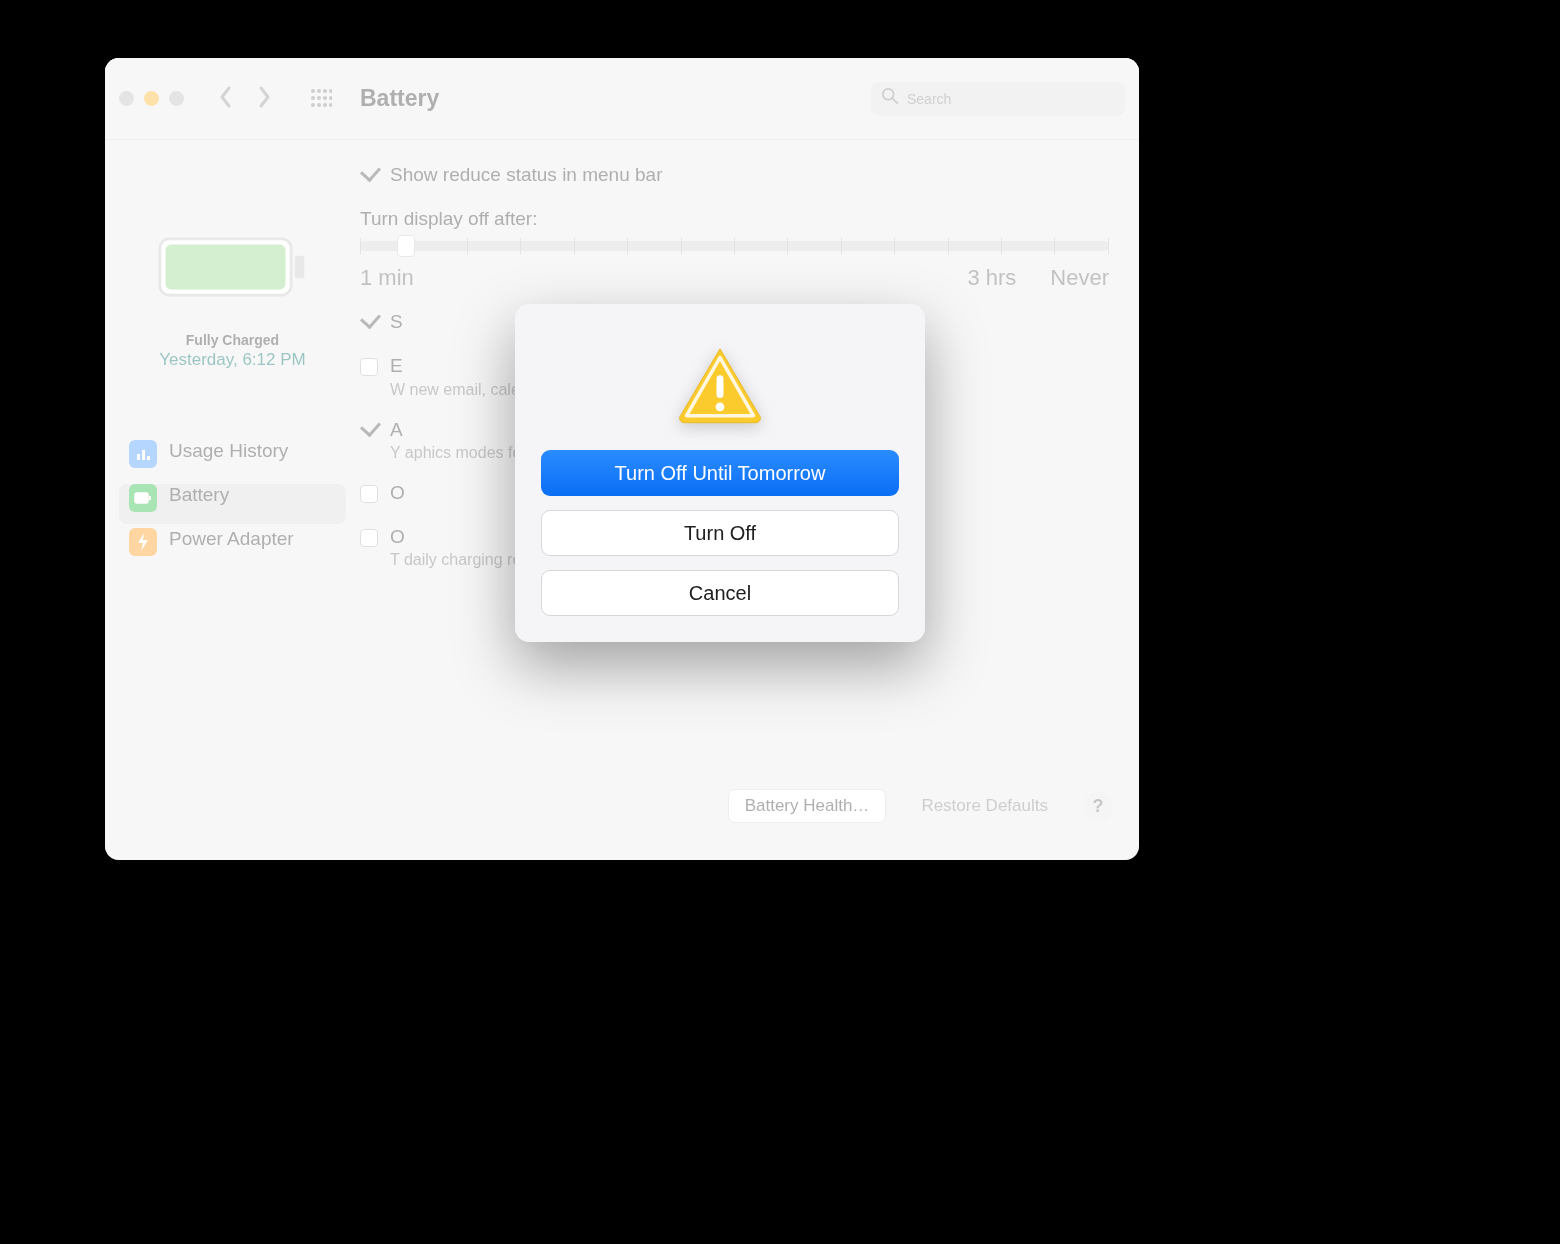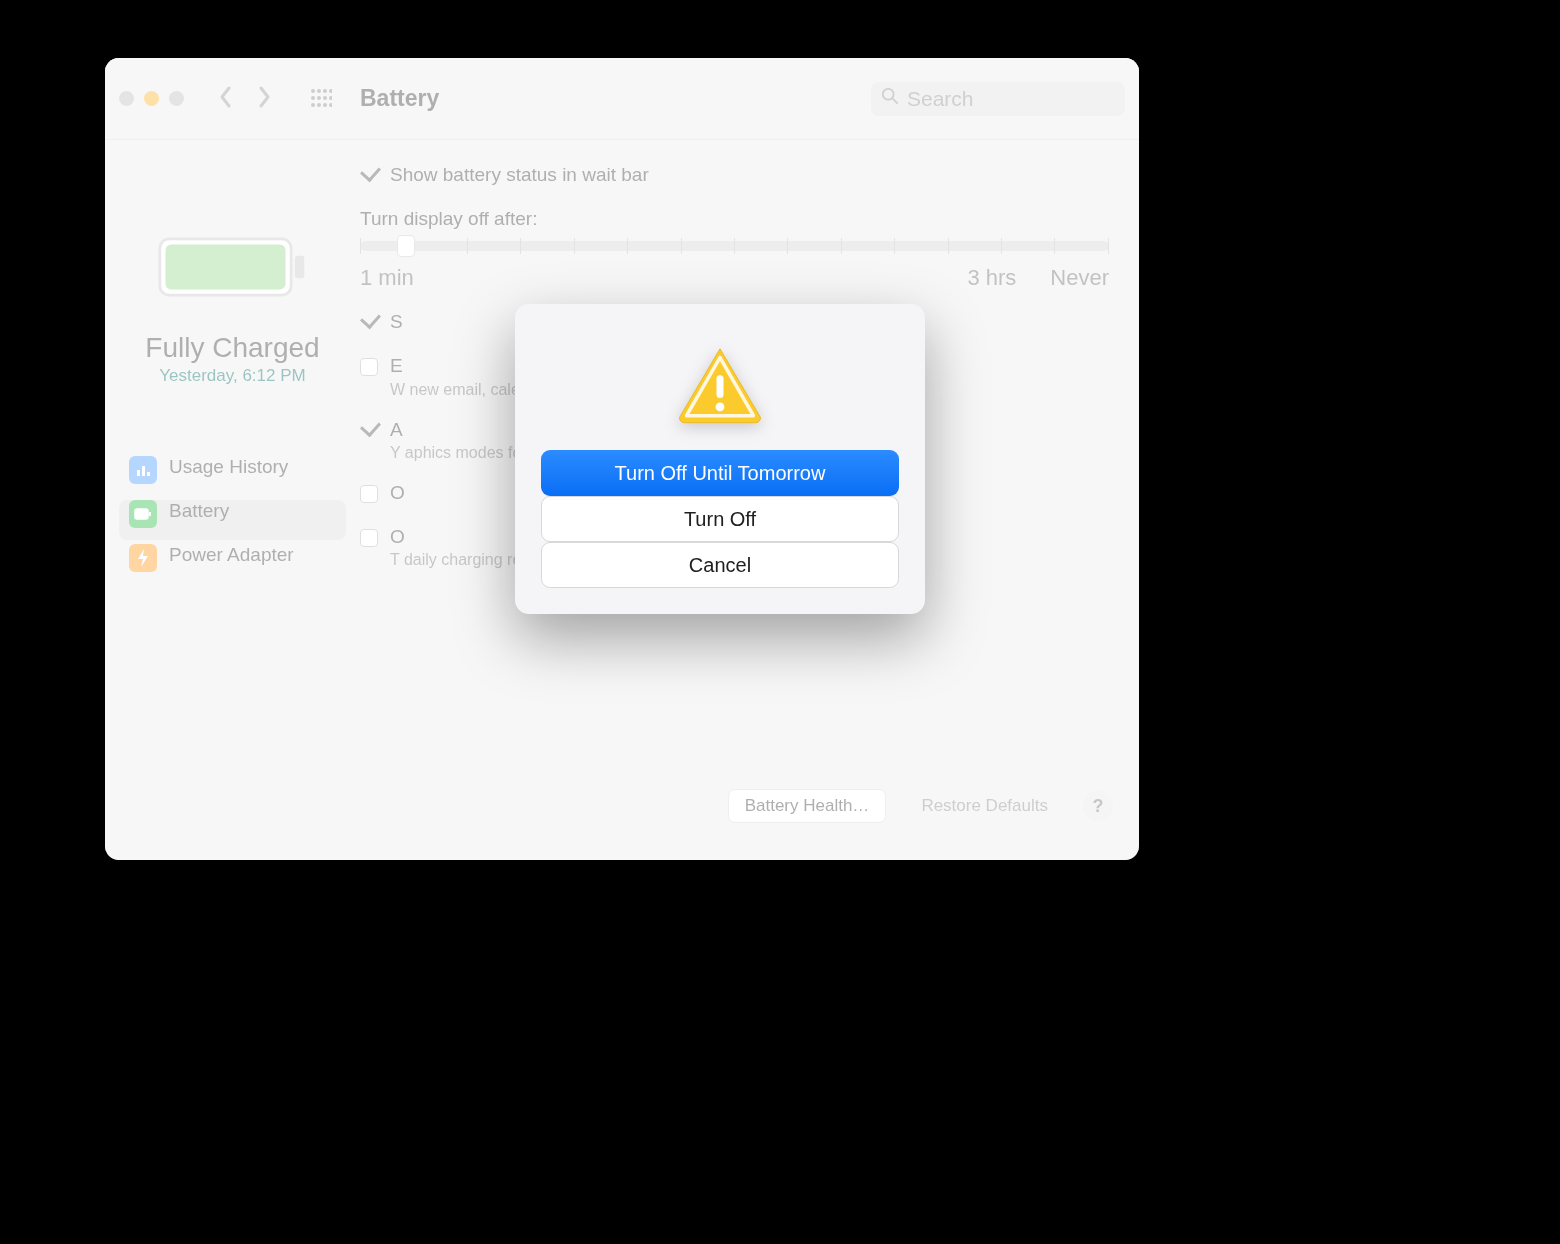--- a/index.html
+++ b/index.html
@@ -37,30 +37,30 @@
   .title { font-size: 23px; font-weight: 700; color: #404040; flex: 1; }
   .searchbox {
     display: flex; align-items: center;
     width: 254px; height: 34px;
     background: #e0e0e0;
     border-radius: 8px;
     padding: 0 10px;
     color: #8f8f8f; font-size: 18px;
     gap: 8px;
   }
-  .searchbox input { border: none; outline: none; background: transparent; font-size: 21px; color: #555; flex:1; }
+  .searchbox input { border: none; outline: none; background: transparent; font-size: 14px; color: #555; flex:1; }
   .searchbox input::placeholder { color: #8f8f8f; }
 
   .body { position: absolute; top: 82px; left: 0; right: 0; bottom: 0; display: flex; }
 
   
   .sidebar { width: 255px; padding: 22px 14px 0 14px; }
   .battery-img-wrap { display:flex; flex-direction:column; align-items:center; padding-top: 70px; }
   .battery-svg { width: 150px; height: 70px; }
-  .status-title { margin-top: 30px; font-size: 28px; font-weight: 400; color: #404040; }
+  .status-title { margin-top: 30px; font-size: 14px; font-weight: 700; color: #404040; }
   .status-sub   { margin-top: 2px; font-size: 17px; color: #0f766e; }
 
   .side-nav { margin-top: 70px; display:flex; flex-direction:column; gap: 4px; }
   .side-item {
     display: flex; align-items: flex-start; gap: 12px;
     height: 40px; padding: 0 10px;
     border-radius: 8px; font-size: 19px; color: #404040;
   }
   .side-item.selected { background: #dcdcdc; }
   .side-icon { width: 28px; height: 28px; border-radius: 6px; display:flex; align-items:center; justify-content:center; }
@@ -121,21 +121,21 @@
     display:flex; flex-direction:column; align-items:center;
     z-index: 20;
   }
   .warn-svg { width: 88px; height: 80px; filter: drop-shadow(0 4px 8px rgba(0,0,0,.18)); }
   .modal-title {
     margin-top: 18px;
     text-align: center;
     font-size: 21px; font-weight: 700; color:#1f1f1f; line-height:1.25;
     max-width: 320px;
   }
-  .modal-buttons { margin-top: 26px; width: 100%; display:flex; flex-direction:column; }
+  .modal-buttons { margin-top: 26px; width: 100%; display:flex; flex-direction:column; gap: 14px; }
   .m-btn {
     height: 46px; border-radius: 9px;
     font-size: 20px; font-weight: 500;
     display:flex; align-items:center; justify-content:center;
     cursor: pointer;
   }
   .m-btn.primary { background: linear-gradient(#2b8cff,#0a6ef5); color:#fff; }
   .m-btn.secondary { background:#fff; border:1px solid #d8d8d8; color:#202020; }
 
   
@@ -236,21 +236,21 @@
           </span>
           <span>Power Adapter</span>
         </div>
       </div>
     </div>
 
     <div class="main">
 
       <div class="row">
         <span class="check checked"></span>
-        <span class="label-main">Show battery status in wait bar</span>
+        <span class="label-main">Show reduce status in menu bar</span>
       </div>
 
       <div class="slider-section">
         <div class="label-main">Turn display off after:</div>
         <div class="slider-track">
           <div class="slider-ticks">
               <span></span>
               <span></span>
               <span></span>
               <span></span>

